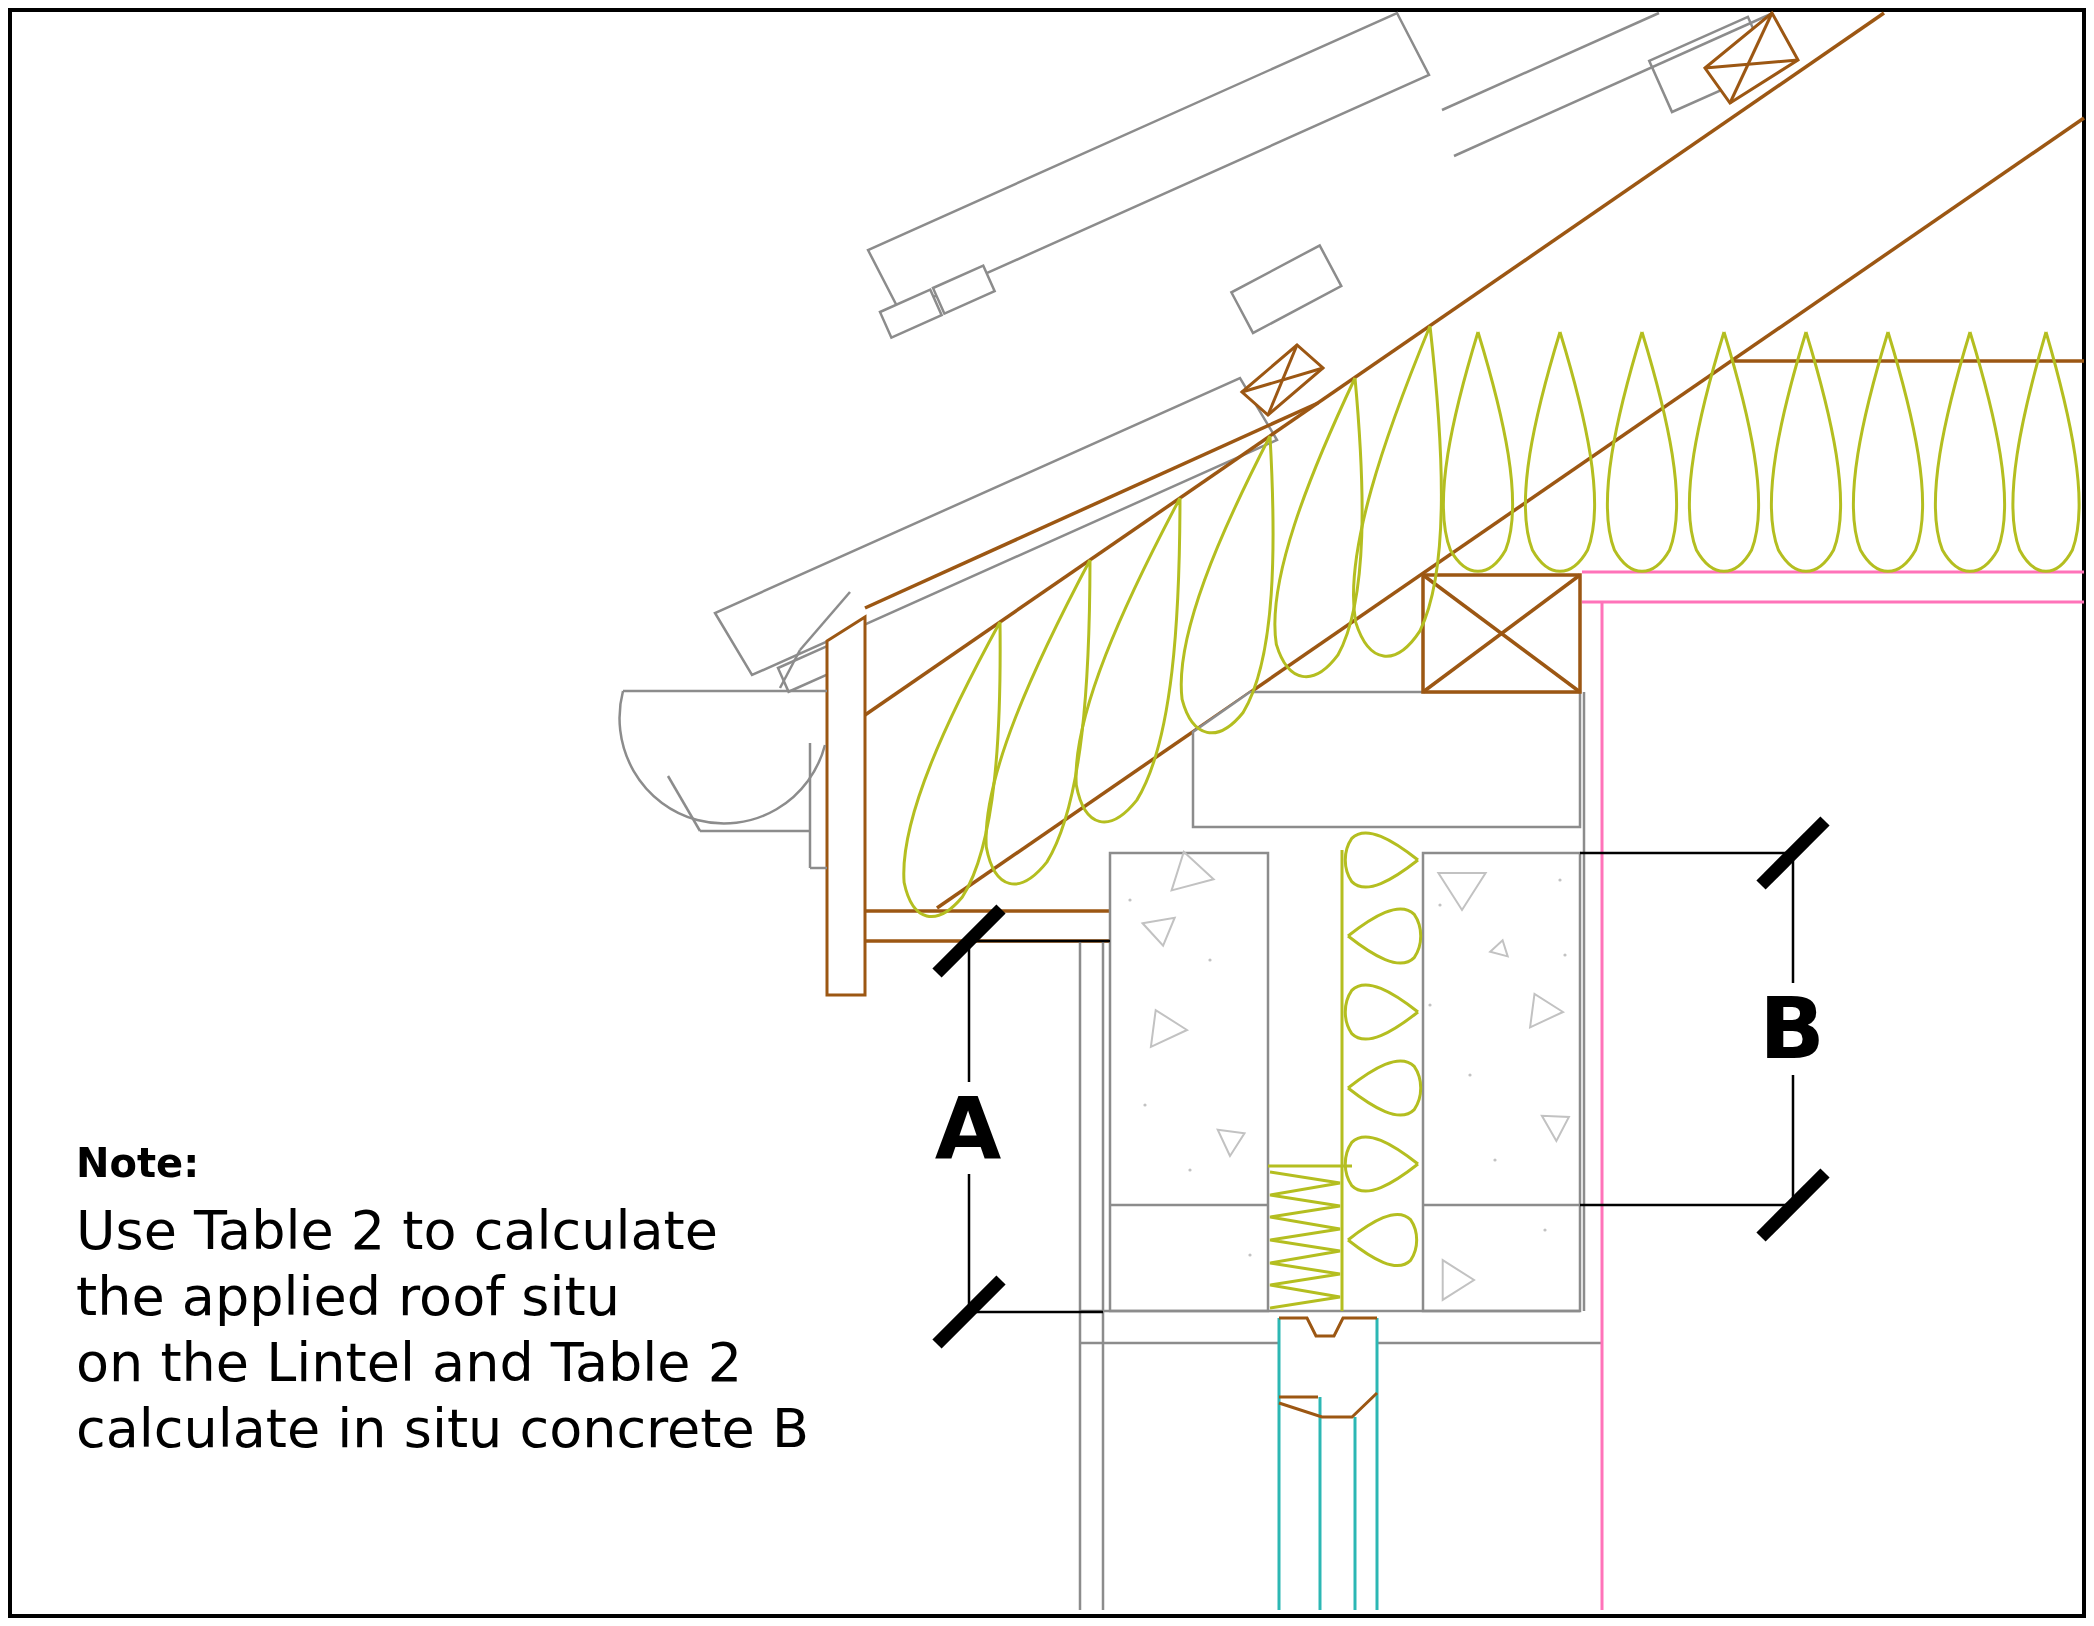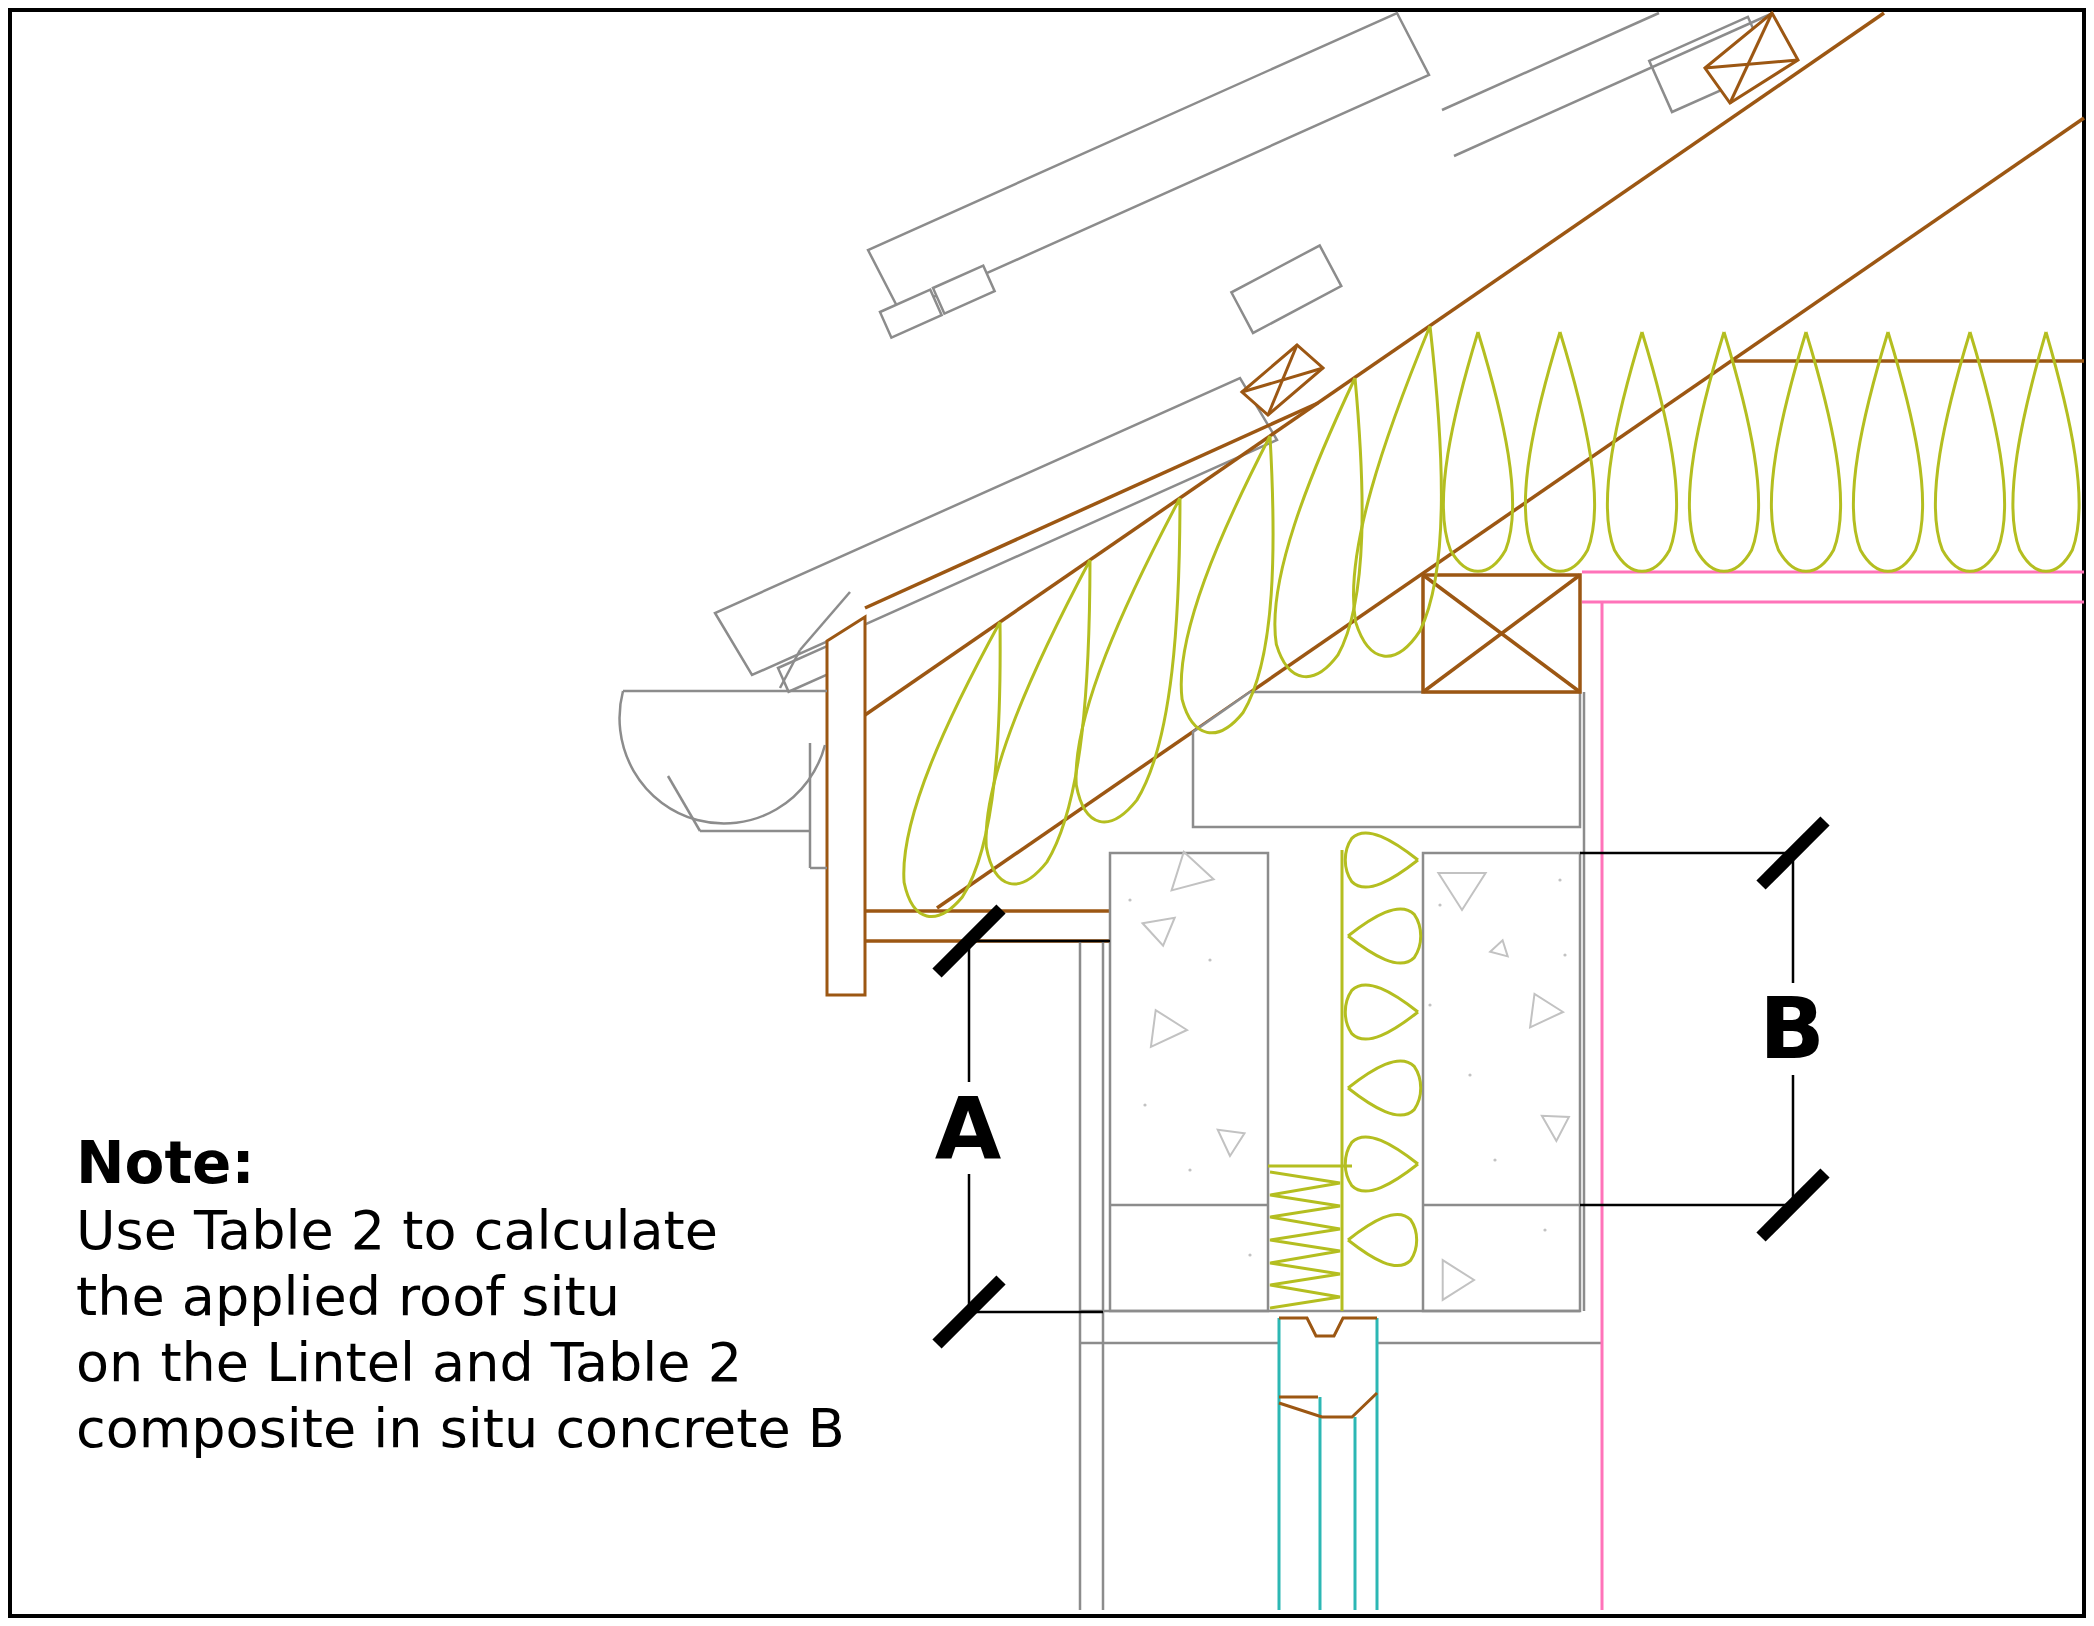--- a/index.html
+++ b/index.html
@@ -1,20 +1,20 @@
 <!DOCTYPE html>
 <html><head>
 <meta charset="utf-8">
 <style>
   html,body{margin:0;padding:0;background:#ffffff;}
   body{width:2094px;height:1626px;position:relative;font-family:"DejaVu Sans",sans-serif;}
   #stage{position:absolute;left:0;top:0;width:2094px;height:1626px;}
   svg{position:absolute;left:0;top:0;}
   #note-block{position:absolute;left:76px;top:1128px;color:#000;}
-  #note-block .heading{font-size:58px;font-weight:bold;line-height:70px;}
+  #note-block .heading{font-size:40px;font-weight:bold;line-height:70px;}
   #note-block .line{font-size:54px;line-height:66px;}
   text.dim-label{font-family:"DejaVu Sans",sans-serif;font-weight:bold;font-size:86px;fill:#000;text-anchor:middle;}
 </style>
 </head>
 <body>
 
 <div id="stage">
   <svg id="cad" width="2094" height="1626" viewBox="0 0 2094 1626">
     <g id="g-border">
         <rect x="10" y="10" width="2074" height="1606" fill="none" stroke="#000000" stroke-width="4"></rect>
@@ -151,15 +151,15 @@
       <text class="dim-label" id="label-a" x="968" y="1158">A</text>
       <text class="dim-label" id="label-b" x="1792" y="1058">B</text>
     </g>
   </svg>
 
   <div id="note-block">
     <div class="heading">Note:</div>
     <div class="line">Use Table 2 to calculate</div>
     <div class="line">the applied roof situ</div>
     <div class="line">on the Lintel and Table 2</div>
-    <div class="line">composite in situ concrete B</div>
+    <div class="line">calculate in situ concrete B</div>
   </div>
 </div>
 
 </body></html>

